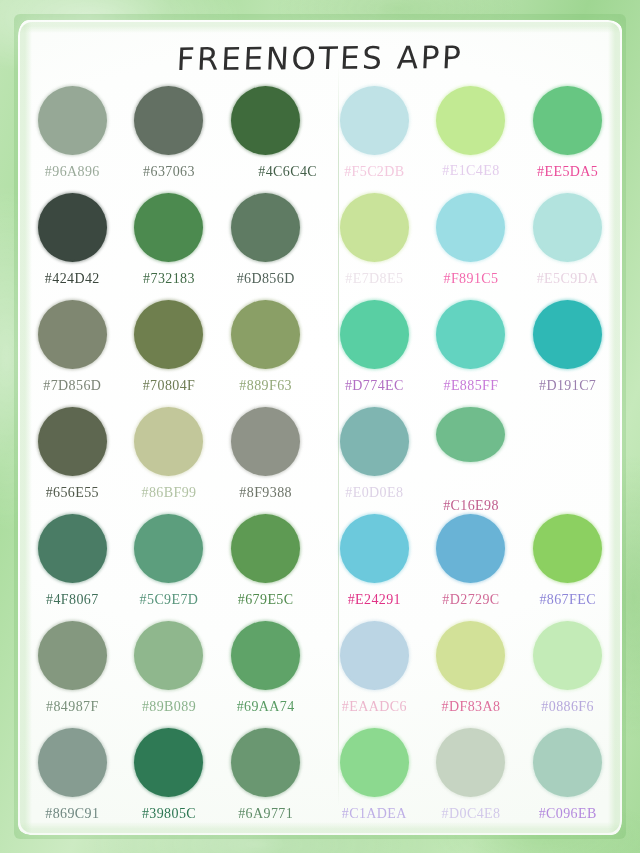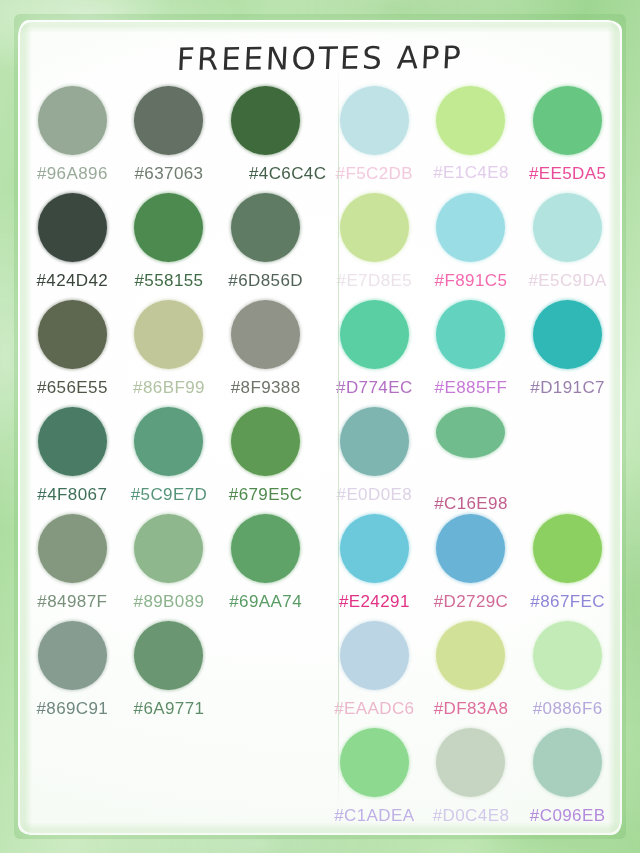--- a/index.html
+++ b/index.html
@@ -133,22 +133,22 @@
     content: "";
     position: absolute;
     inset: -1px;
     border-radius: 50%;
     background: inherit;
     opacity: .45;
     filter: blur(1.6px);
   }
   .swatch-label {
     margin-top: 9px;
-    font-family: Liberation Sans, sans-serif;
-    font-size: 17px;
+    font-family: Liberation Serif, serif;
+    font-size: 14px;
     letter-spacing: .4px;
     white-space: nowrap;
   }
 </style>
 </head>
 <body>
 
 <div id="poster">
 
   <div class="frame-outer">
@@ -178,29 +178,43 @@
             <div class="swatch-label" style="color: rgb(68, 96, 74); margin-left: 44px;">#4C6C4C</div>
           </div>
         </div>
         <div class="row">
           <div class="cell">
             <div class="swatch" style="background: rgb(59, 72, 64);"></div>
             <div class="swatch-label" style="color: rgb(58, 70, 60);">#424D42</div>
           </div>
           <div class="cell">
             <div class="swatch" style="background: rgb(76, 138, 79);"></div>
-            <div class="swatch-label" style="color: rgb(63, 106, 69);">#558155</div>
+            <div class="swatch-label" style="color: rgb(63, 106, 69);">#732183</div>
           </div>
           <div class="cell">
             <div class="swatch" style="background: rgb(95, 123, 99);"></div>
             <div class="swatch-label" style="color: rgb(82, 99, 90);">#6D856D</div>
           </div>
         </div>
         <div class="row">
           <div class="cell">
+            <div class="swatch" style="background: rgb(127, 135, 113);"></div>
+            <div class="swatch-label" style="color: rgb(123, 132, 118);">#7D856D</div>
+          </div>
+          <div class="cell">
+            <div class="swatch" style="background: rgb(111, 127, 78);"></div>
+            <div class="swatch-label" style="color: rgb(110, 124, 84);">#70804F</div>
+          </div>
+          <div class="cell">
+            <div class="swatch" style="background: rgb(138, 159, 102);"></div>
+            <div class="swatch-label" style="color: rgb(147, 168, 120);">#889F63</div>
+          </div>
+        </div>
+        <div class="row">
+          <div class="cell">
             <div class="swatch" style="background: rgb(94, 103, 80);"></div>
             <div class="swatch-label" style="color: rgb(78, 87, 72);">#656E55</div>
           </div>
           <div class="cell">
             <div class="swatch" style="background: rgb(194, 199, 154);"></div>
             <div class="swatch-label" style="color: rgb(178, 195, 164);">#86BF99</div>
           </div>
           <div class="cell">
             <div class="swatch" style="background: rgb(143, 147, 136);"></div>
             <div class="swatch-label" style="color: rgb(109, 116, 104);">#8F9388</div>
@@ -233,20 +247,24 @@
             <div class="swatch" style="background: rgb(95, 163, 104);"></div>
             <div class="swatch-label" style="color: rgb(88, 155, 99);">#69AA74</div>
           </div>
         </div>
         <div class="row">
           <div class="cell">
             <div class="swatch" style="background: rgb(134, 156, 145);"></div>
             <div class="swatch-label" style="color: rgb(111, 135, 128);">#869C91</div>
           </div>
           <div class="cell">
+            <div class="swatch" style="background: rgb(47, 122, 85);"></div>
+            <div class="swatch-label" style="color: rgb(45, 119, 83);">#39805C</div>
+          </div>
+          <div class="cell">
             <div class="swatch" style="background: rgb(106, 151, 113);"></div>
             <div class="swatch-label" style="color: rgb(95, 140, 104);">#6A9771</div>
           </div>
         </div>
       </div>
     <div class="page-col" id="right-page">
         <div class="row">
           <div class="cell">
             <div class="swatch" style="background: rgb(191, 226, 230);"></div>
             <div class="swatch-label" style="color: rgb(243, 201, 222);">#F5C2DB</div>

